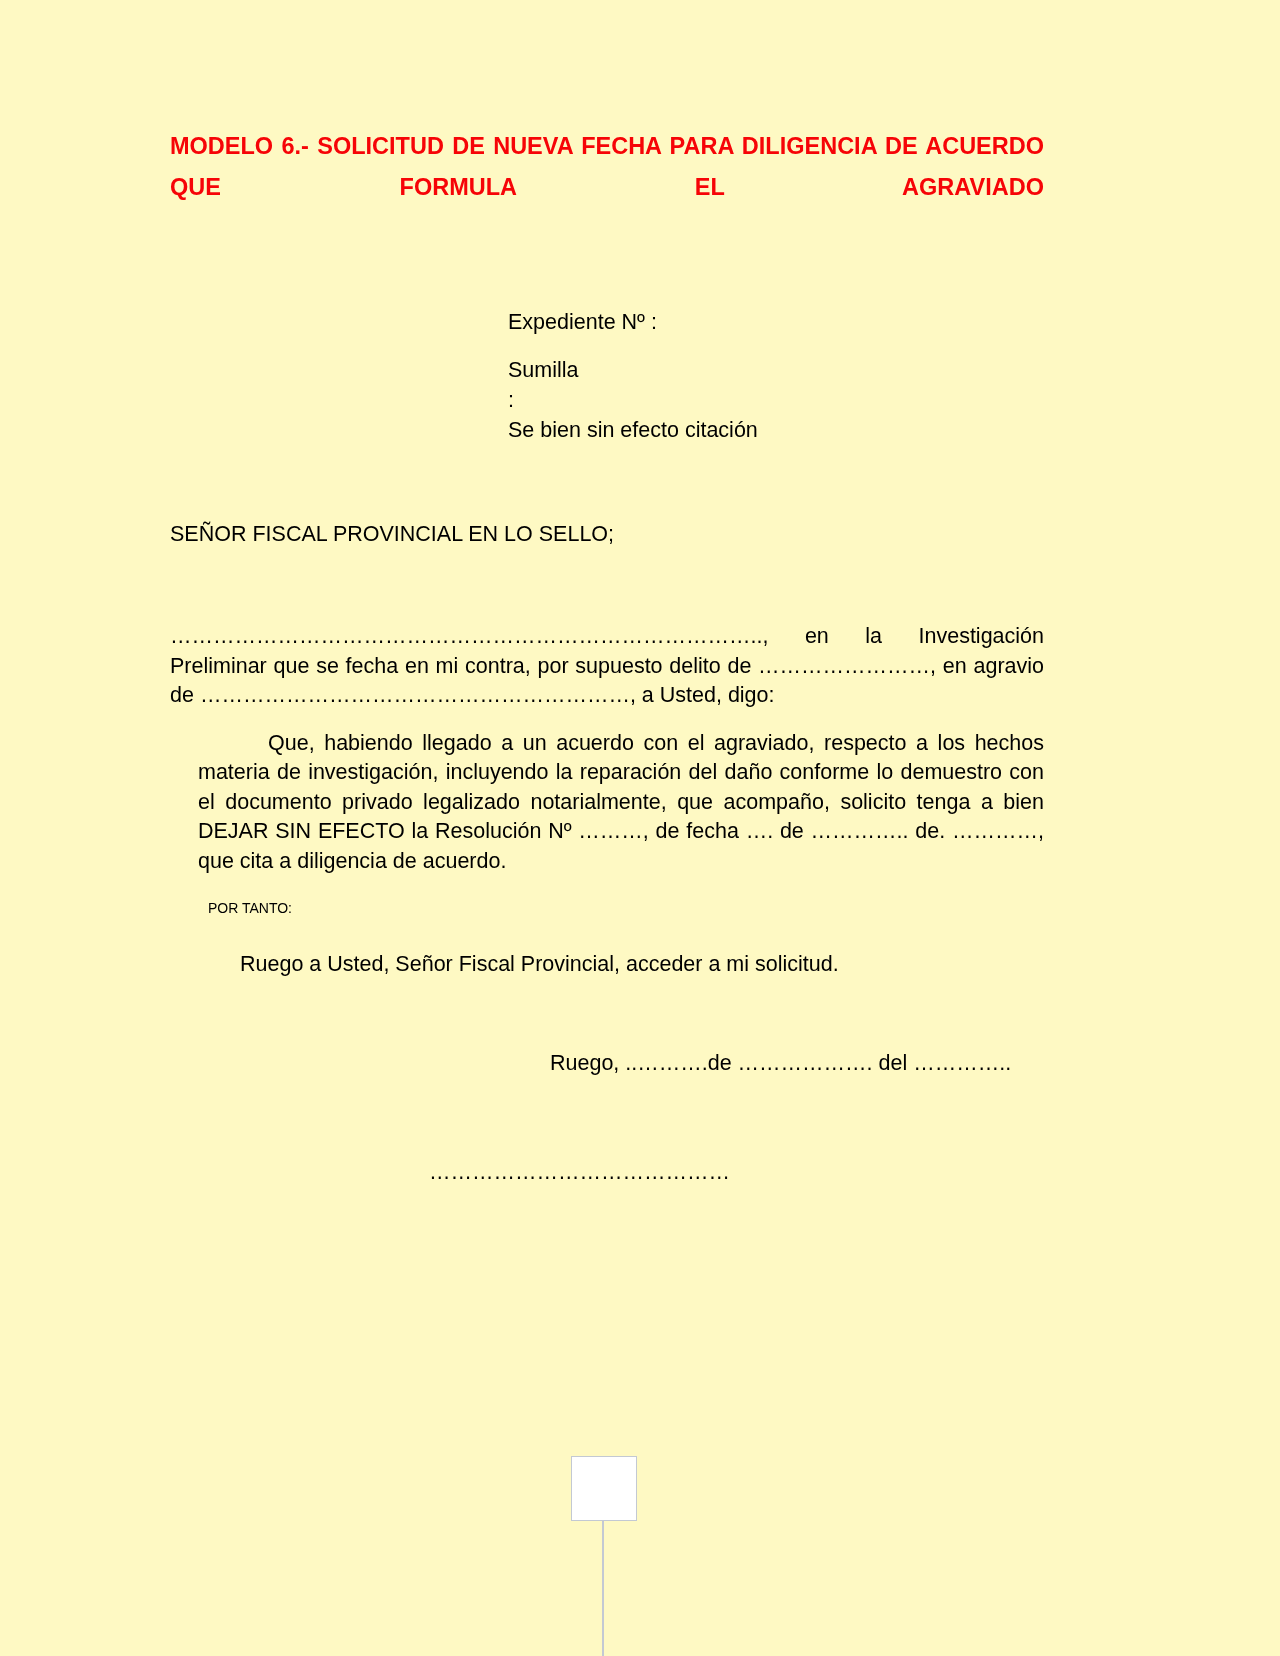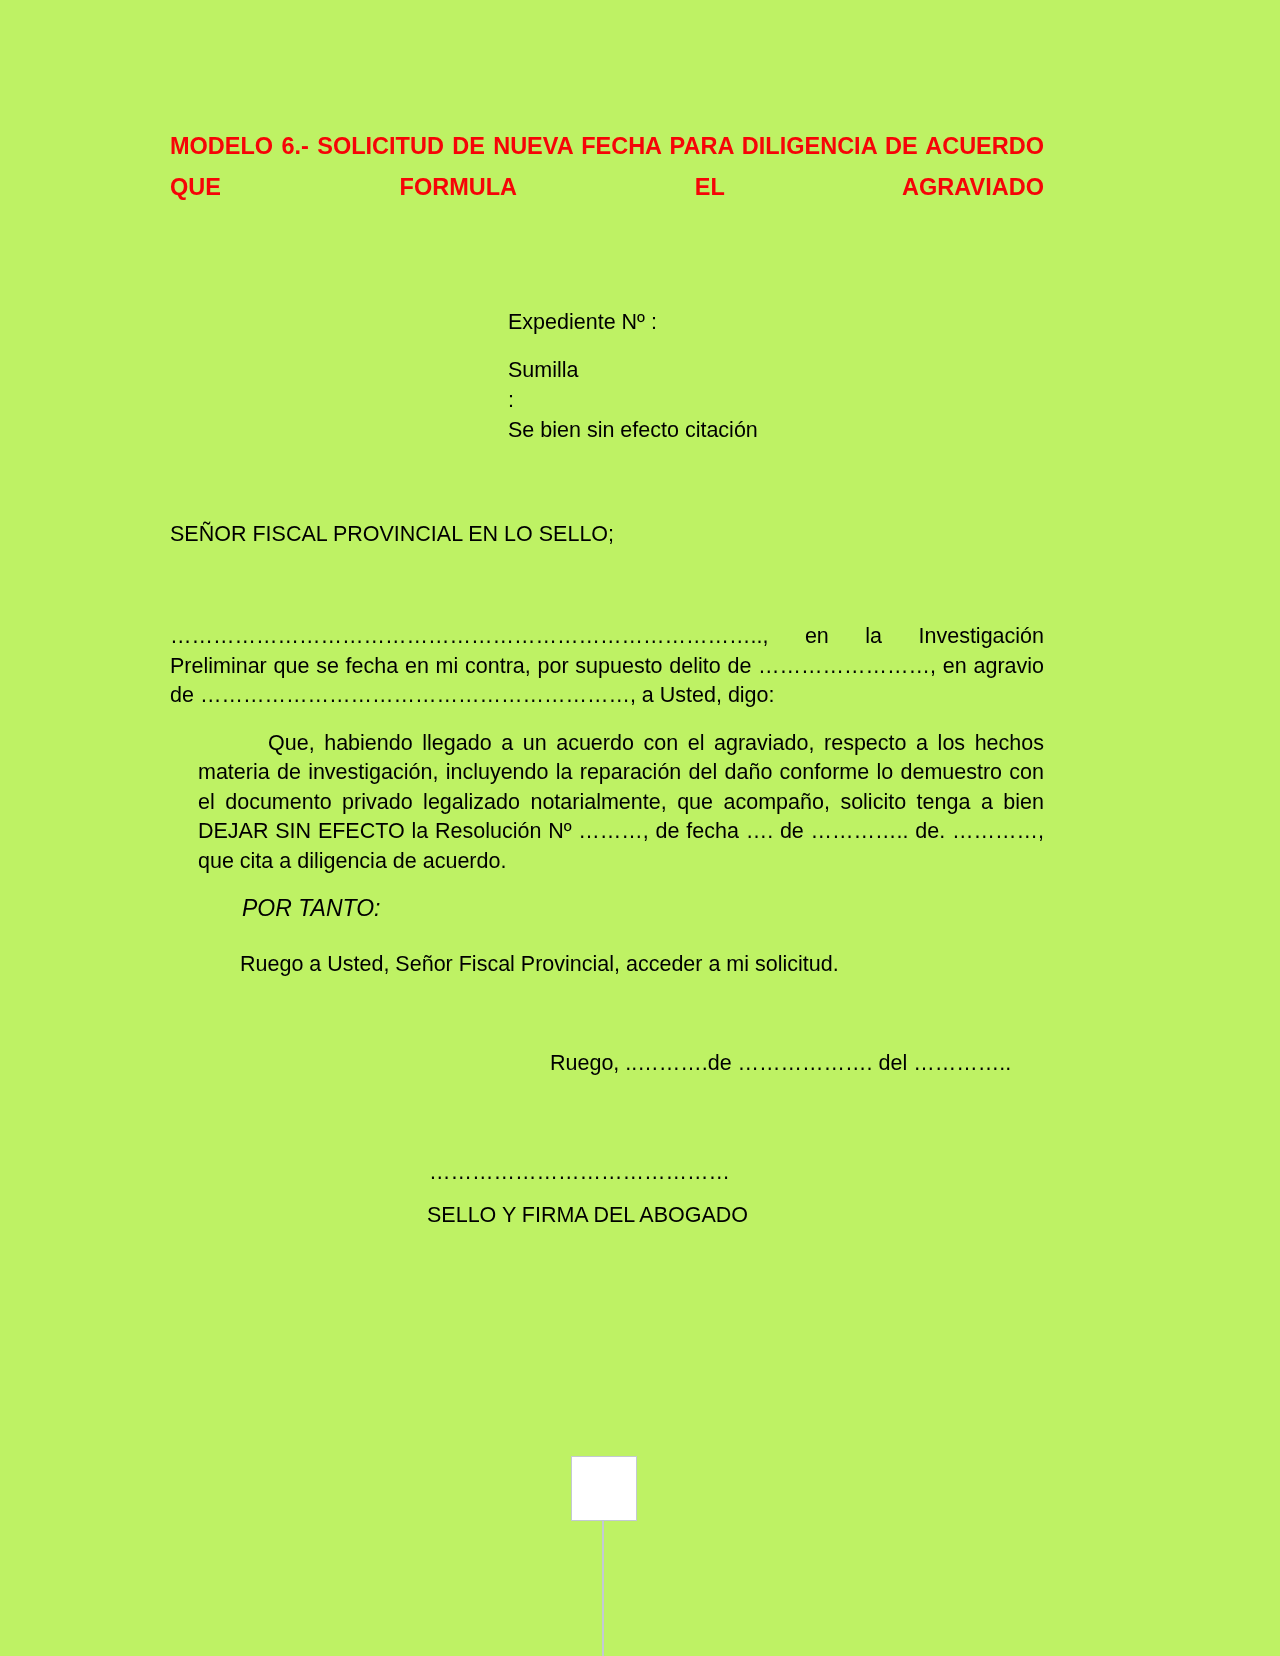--- a/index.html
+++ b/index.html
@@ -5,21 +5,21 @@
   * { margin: 0; padding: 0; box-sizing: border-box; }
   html, body {
     background: #ffffff;
     font-family: "Liberation Sans", sans-serif;
     color: #000000;
   }
   .page {
     position: relative;
     width: 1280px;
     height: 1656px;
-    background: #bef264;
+    background: #fef9c3;
     overflow: hidden;
   }
   .content {
     position: absolute;
     left: 170px;
     top: 126px;
     width: 874px;
   }
   .doc-title {
     color: #f60407;
@@ -50,24 +50,23 @@
   }
   .para {
     font-size: 21.5px;
     line-height: 29.5px;
     text-align: justify;
   }
   .para-intro { margin-top: 73px; }
   .para-body { margin-top: 18px; text-indent: 70px; margin-left: 28px; }
   .por-tanto {
     margin-top: 17px;
-    margin-left: 72px;
-    font-size: 23px;
+    margin-left: 38px;
+    font-size: 14px;
     line-height: 30px;
-    font-style: italic;
   }
   .ruego {
     margin-top: 26px;
     margin-left: 70px;
     font-size: 21.5px;
     line-height: 30px;
   }
   .date-line {
     margin-top: 69px;
     margin-left: 380px;
@@ -128,19 +127,18 @@
     <p class="para para-body">Que, habiendo llegado a un acuerdo con el agraviado, respecto a los hechos materia de investigación, incluyendo la reparación del daño conforme lo demuestro con el documento privado legalizado notarialmente, que acompaño, solicito tenga a bien DEJAR SIN EFECTO la Resolución Nº ………, de fecha …. de ………….. de. …………, que cita a diligencia de acuerdo.</p>
 
     <div class="por-tanto">POR TANTO:</div>
 
     <div class="ruego">Ruego a Usted, Señor Fiscal Provincial, acceder a mi solicitud.</div>
 
     <div class="date-line">Ruego, ..……….de ………………. del …………..</div>
 
     <div class="sig-dots">……………………………………</div>
 
-    <div class="sig-label">SELLO Y FIRMA DEL ABOGADO</div>
 
   </div>
 
   <div class="anchor-box"></div>
   <div class="anchor-line"></div>
 </div>
 
 </body></html>

